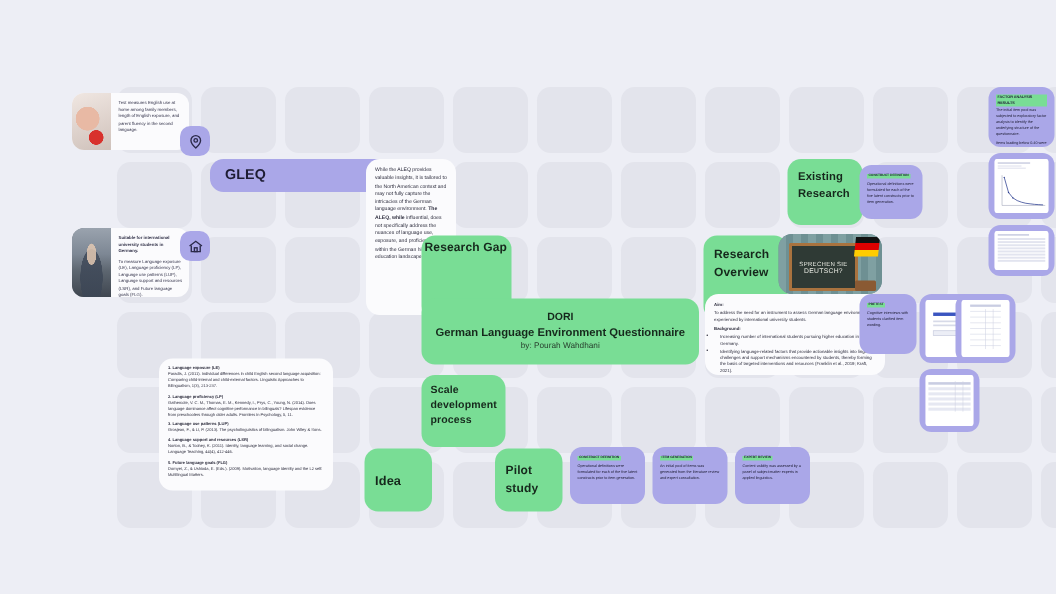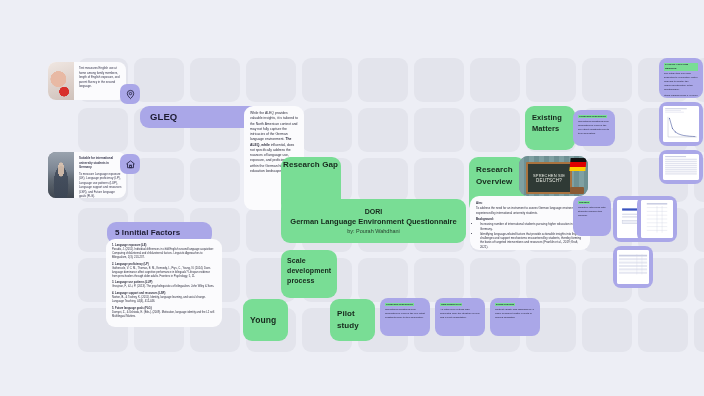--- a/index.html
+++ b/index.html
@@ -357,56 +357,53 @@
     <svg width="11" height="11" viewBox="0 0 24 24" fill="none" stroke="#2b2a4a" stroke-width="2">
       <path d="M3 11l9-7 9 7"></path>
       <path d="M5.5 10v9h13v-9"></path>
       <rect x="10" y="13.5" width="4" height="5.5"></rect>
     </svg>
   </div>
 
   <div class="node purple" id="n-aleq">
     <span class="node-label">GLEQ</span>
   </div>
-  <div class="node purple" id="n-factors">
-    <span class="node-label">5 Innitial Factors</span>
-  </div>
 
   <div class="node white" id="n-refs">
     <span class="ref-b"><span class="ref-h">1. Language exposure (LE)</span><br><span>Paradis, J. (2011). Individual differences in child English second language acquisition: Comparing child-internal and child-external factors. Linguistic Approaches to Bilingualism, 1(3), 213-237.</span></span>
     <span class="ref-b"><span class="ref-h">2. Language proficiency (LP)</span><br><span>Gathercole, V. C. M., Thomas, E. M., Kennedy, I., Prys, C., Young, N. (2014). Does language dominance affect cognitive performance in bilinguals? Lifespan evidence from preschoolers through older adults. Frontiers in Psychology, 5, 11.</span></span>
     <span class="ref-b"><span class="ref-h">3. Language use patterns (LUP)</span><br><span>Grosjean, F., &amp; Li, P. (2013). The psycholinguistics of bilingualism. John Wiley &amp; Sons.</span></span>
     <span class="ref-b"><span class="ref-h">4. Language support and resources (LSR)</span><br><span>Norton, B., &amp; Toohey, K. (2011). Identity, language learning, and social change. Language Teaching, 44(4), 412-446.</span></span>
     <span class="ref-b"><span class="ref-h">5. Future language goals (FLG)</span><br><span>Dornyei, Z., &amp; Ushioda, E. (Eds.). (2009). Motivation, language identity and the L2 self. Multilingual Matters.</span></span>
   </div>
 
   <div class="node white" id="n-gap-text">
     <span>While the ALEQ provides valuable insights, it is tailored to the North American context and may not fully capture the intricacies of the German language environment.</span>
     <b>The ALEQ, while</b>
     <span>influential, does not specifically address the nuances of language use, exposure, and proficiency within the German higher education landscape.</span>
   </div>
 
   <div class="node green" id="n-research-gap">
     <span class="node-label">Research Gap</span>
   </div>
 
   <div class="node green" id="n-existing-research">
-    <span class="node-label">Existing Matters</span>
+    <span class="node-label">Existing Research</span>
   </div>
 
   <div class="node green" id="n-research-overview">
     <span class="node-label">Research Overview</span>
   </div>
 
   <div class="node green" id="n-scale-dev">
     <span class="node-label">Scale development process</span>
   </div>
 
   <div class="node green" id="n-idea">
-    <span class="node-label">Young</span>
+    <span class="node-label">Idea</span>
   </div>
 
   <div class="node green" id="n-dori">
     <span class="t1">DORI</span>
     <span class="t2">German Language Environment Questionnaire</span>
     <span class="t3">by: Pourah Wahdhani</span>
   </div>
 
   <div class="node green" id="n-pilot">
     <span class="node-label">Pilot study</span>

